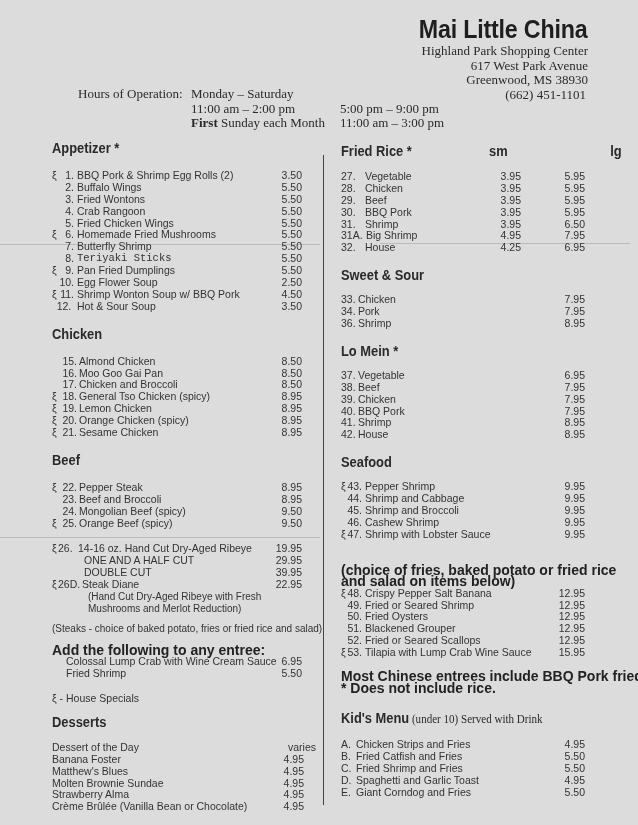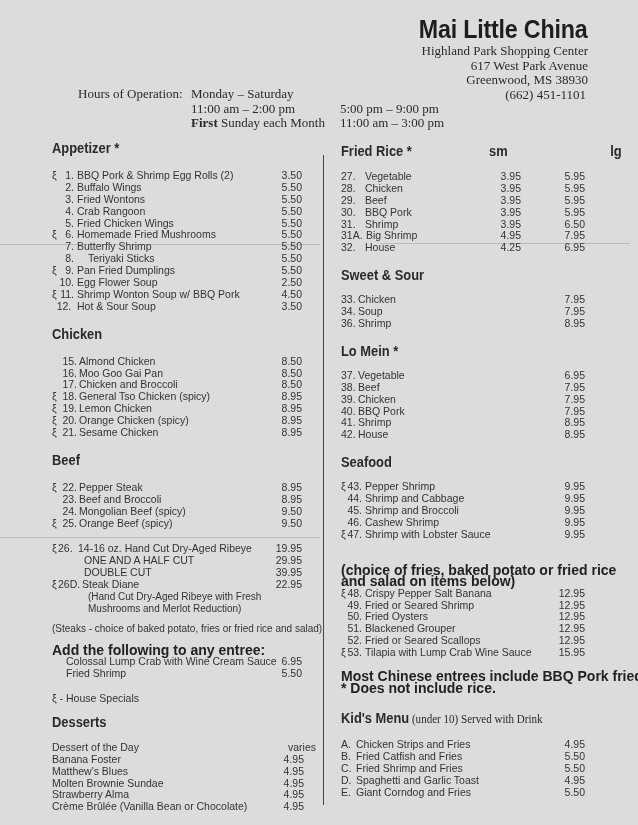--- a/index.html
+++ b/index.html
@@ -148,21 +148,21 @@
         <span class="label" style="left:25px;">Homemade Fried Mushrooms</span>
         <span class="price" style="left:200px;width:50px;">5.50</span>
       </div>
       <div class="item">
         <span class="num" style="left:4px;width:18px;text-align:right;">7.</span>
         <span class="label" style="left:25px;">Butterfly Shrimp</span>
         <span class="price" style="left:200px;width:50px;">5.50</span>
       </div>
       <div class="item">
         <span class="num" style="left:4px;width:18px;text-align:right;">8.</span>
-        <span class="label" style="left:36px;">Teriyaki Sticks</span>
+        <span class="label" style="left:25px;font-family:Liberation Mono, monospace;">Teriyaki Sticks</span>
         <span class="price" style="left:200px;width:50px;">5.50</span>
       </div>
       <div class="item">
         <span class="mark">ξ</span>
         <span class="num" style="left:4px;width:18px;text-align:right;">9.</span>
         <span class="label" style="left:25px;">Pan Fried Dumplings</span>
         <span class="price" style="left:200px;width:50px;">5.50</span>
       </div>
       <div class="item">
         <span class="num" style="left:4px;width:18px;text-align:right;">10.</span>
@@ -372,21 +372,21 @@
 
   <div class="section-title" style="margin-top:13px;">Sweet &amp; Sour</div>
   <div class="list" id="sweetsour-list" style="margin-top:11px;">
       <div class="item">
         <span class="num" style="left:0px;width:17px;text-align:left;">33.</span>
         <span class="label" style="left:17px;">Chicken</span>
         <span class="price" style="left:194px;width:50px;">7.95</span>
       </div>
       <div class="item">
         <span class="num" style="left:0px;width:17px;text-align:left;">34.</span>
-        <span class="label" style="left:17px;">Soup</span>
+        <span class="label" style="left:17px;">Pork</span>
         <span class="price" style="left:194px;width:50px;">7.95</span>
       </div>
       <div class="item">
         <span class="num" style="left:0px;width:17px;text-align:left;">36.</span>
         <span class="label" style="left:17px;">Shrimp</span>
         <span class="price" style="left:194px;width:50px;">8.95</span>
       </div>
     </div>
 
   <div class="section-title" style="margin-top:13px;">Lo Mein *</div>

